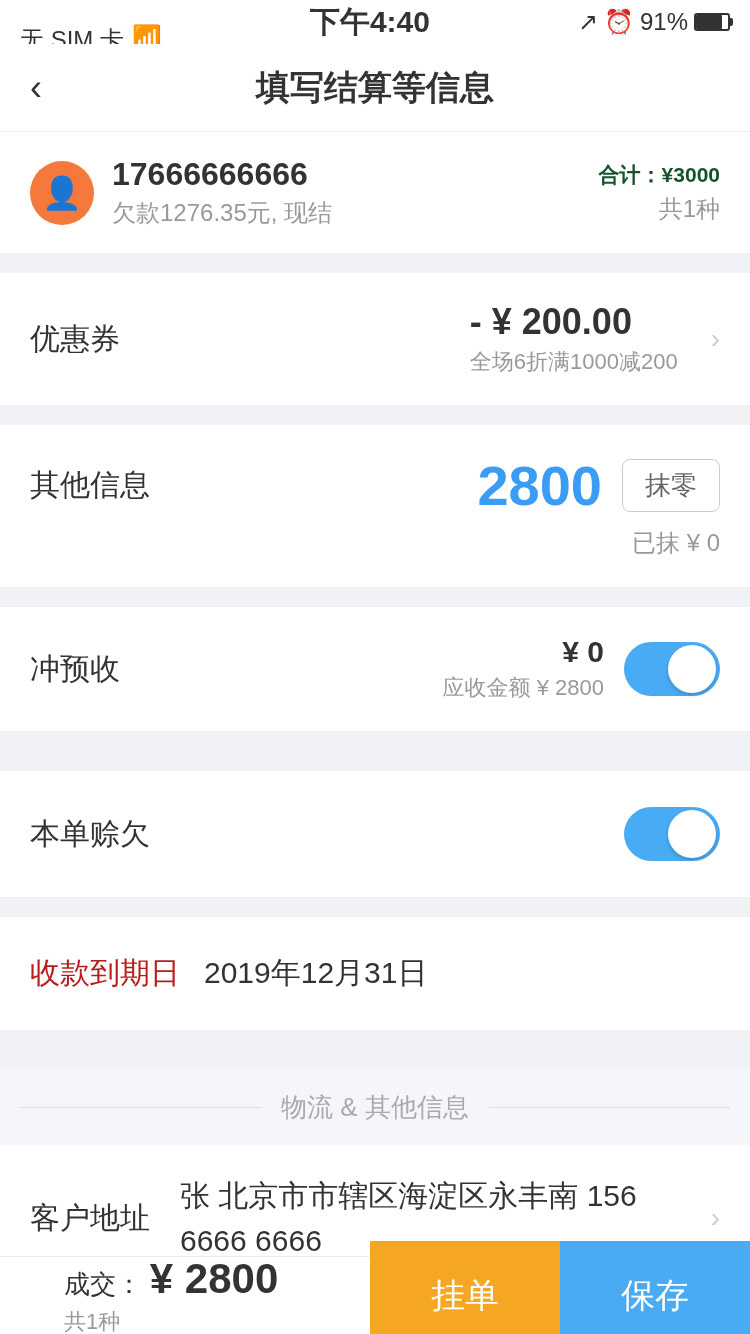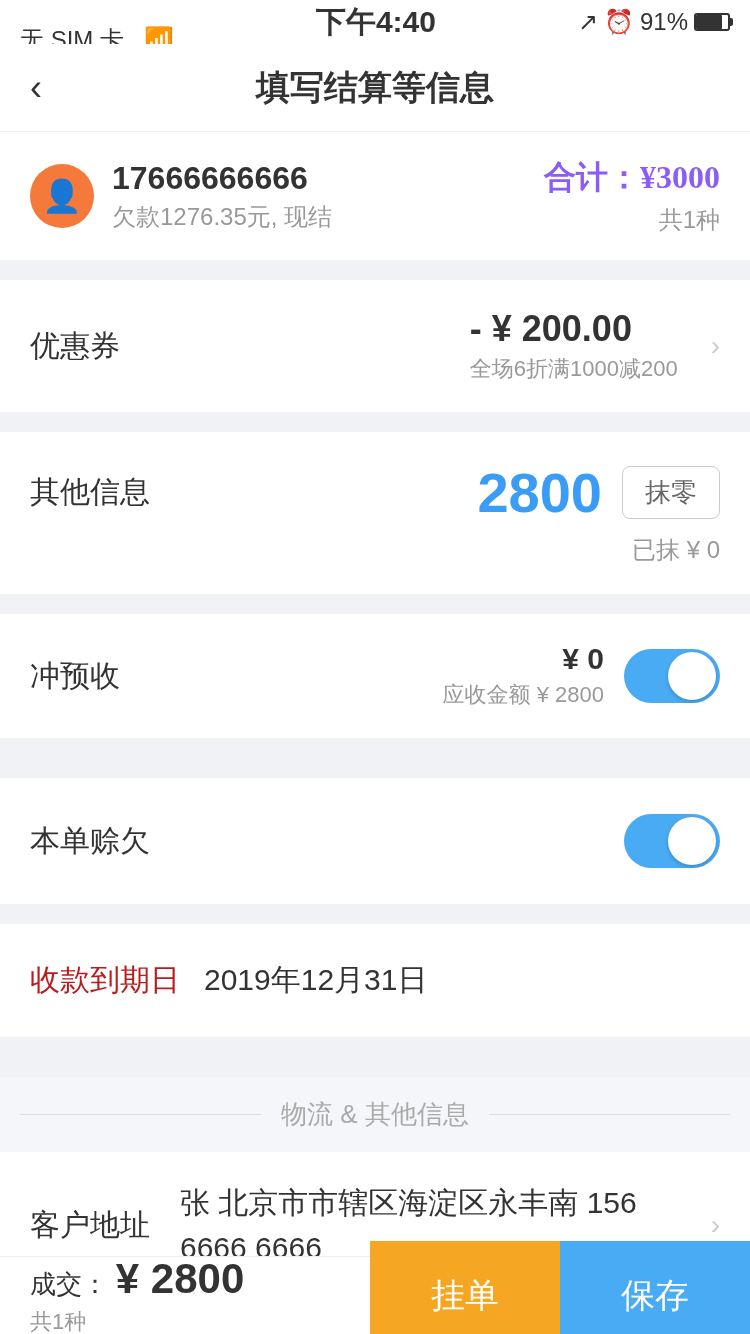--- a/index.html
+++ b/index.html
@@ -19,21 +19,21 @@
       width: 750px;
       height: 44px;
       background: #fff;
       display: flex;
       align-items: center;
       justify-content: space-between;
       padding: 0 20px;
       font-size: 24px;
       color: #333;
     }
-    .status-bar-left { display: flex; align-items: center; gap: 20px; margin-top: 36px; }
+    .status-bar-left { display: flex; gap: 8px; margin-top: 36px; }
     .status-bar-center { font-size: 30px; font-weight: 600; }
     .status-bar-right { display: flex; align-items: center; gap: 6px; font-size: 24px; }
 
     
     .nav-bar {
       width: 750px;
       height: 88px;
       background: #fff;
       display: flex;
       align-items: center;
@@ -77,21 +77,21 @@
       display: flex;
       align-items: center;
       justify-content: center;
       color: #fff;
       font-size: 32px;
     }
     .customer-info {}
     .customer-phone { font-size: 32px; font-weight: 600; color: #333; }
     .customer-debt { font-size: 24px; color: #999; margin-top: 4px; }
     .customer-right { text-align: right; }
-    .total-amount { font-size: 32px; font-weight: 600; color: #8b5cf6; font-family: Liberation Serif, serif; }
+    .total-amount { font-size: 21px; font-weight: 600; color: #14532d; }
     .total-count { font-size: 24px; color: #999; margin-top: 4px; }
 
     
     .section {
       background: #fff;
       margin-bottom: 20px;
     }
     .section-row {
       display: flex;
       align-items: center;
@@ -230,20 +230,21 @@
     .bottom-bar {
       position: fixed;
       bottom: 0;
       left: 0;
       width: 750px;
       height: 78px;
       background: #fff;
       display: flex;
       align-items: center;
       border-top: 1px solid #eee;
+      padding-left: 34px;
     }
     .bottom-summary {
       flex: 1;
       padding: 0 30px;
     }
     .bottom-deal { font-size: 26px; color: #333; }
     .bottom-amount { font-size: 42px; font-weight: 700; color: #333; display: inline; }
     .bottom-count { font-size: 22px; color: #999; margin-top: 4px; }
     .btn-hang {
       width: 190px;

